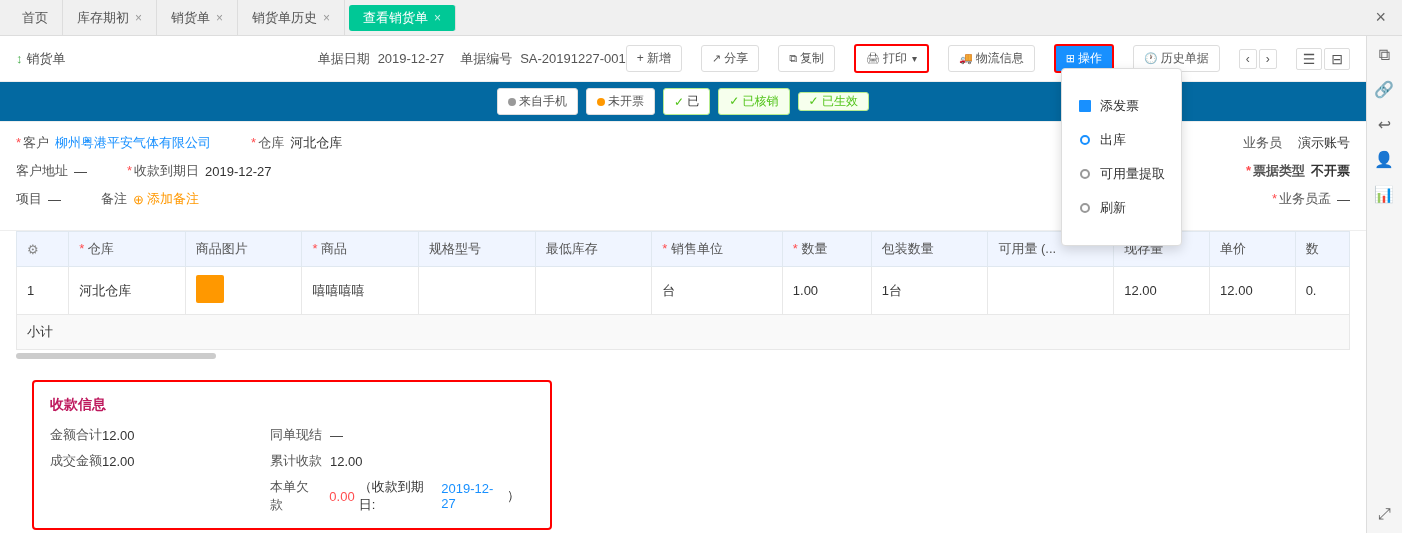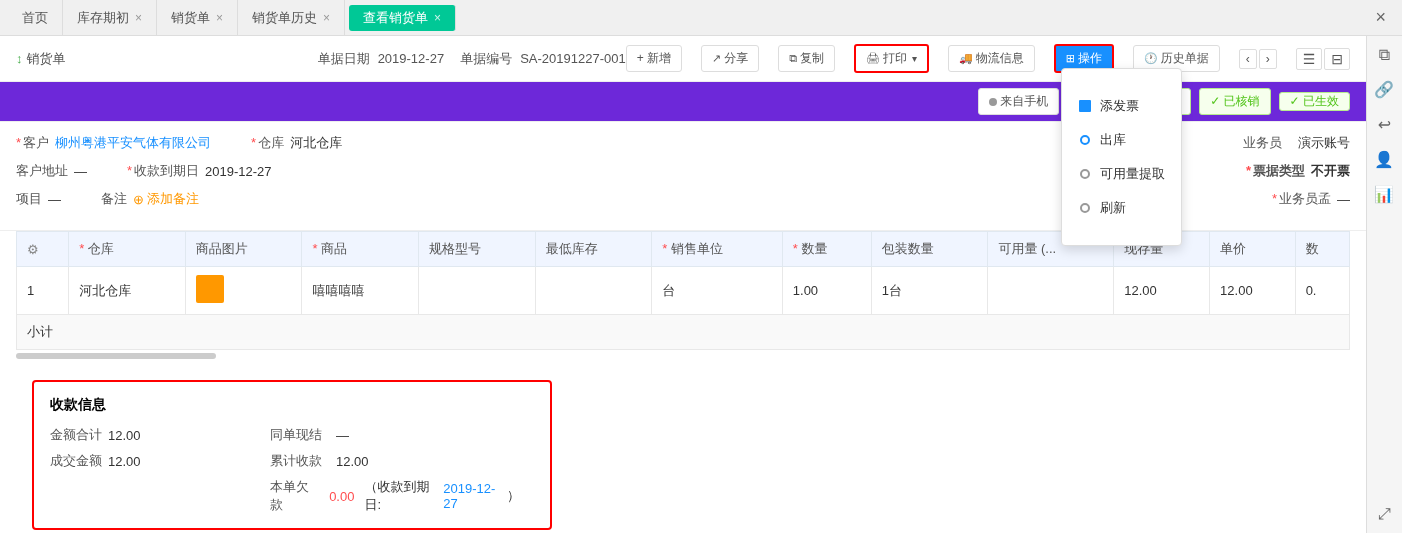--- a/index.html
+++ b/index.html
@@ -39,21 +39,21 @@
     .status-btn { padding: 4px 10px; border-radius: 3px; font-size: 12px; cursor: pointer; border: none; }
     .status-btn.green { background: #f6ffed; color: #52c41a; border: 1px solid #b7eb8f; }
     .nav-arrows { display: flex; gap: 2px; }
     .nav-arrow { padding: 2px 6px; border: 1px solid #ddd; background: #fff; cursor: pointer; font-size: 12px; color: #555; border-radius: 2px; }
     .view-toggle { display: flex; gap: 2px; }
     .view-btn { padding: 2px 6px; border: 1px solid #ddd; background: #fff; cursor: pointer; font-size: 14px; color: #555; border-radius: 2px; }
 
     
     .second-toolbar {
       display: flex; align-items: center; padding: 6px 16px; border-bottom: 1px solid #eee;
-      background: #6d28d9; justify-content: flex-end; gap: 8px;
+      background: #0369a1; justify-content: center; gap: 8px;
     }
     .toolbar-btn {
       display: flex; align-items: center; gap: 3px; padding: 4px 10px; border: 1px solid #ddd;
       background: #fff; border-radius: 3px; cursor: pointer; font-size: 12px; color: #555;
     }
     .toolbar-btn .dot { width: 8px; height: 8px; border-radius: 50%; display: inline-block; }
     .toolbar-btn .dot.gray { background: #999; }
     .toolbar-btn .dot.orange { background: #ff9800; }
 
     
@@ -78,22 +78,22 @@
     .data-table tr:nth-child(even) td { background: #fafafa; }
     .data-table tr.subtotal td { background: #f9f9f9; }
     .gear-icon { color: #888; cursor: pointer; }
     .product-img { width: 28px; height: 28px; background: #ff9800; display: inline-flex; align-items: center; justify-content: center; border-radius: 2px; }
 
     
     .payment-section {
       margin: 12px 16px; padding: 14px 16px; border: 2px solid #ff0000; border-radius: 4px;
       background: #fff; display: inline-block; min-width: 520px;
     }
-    .payment-title { font-size: 14px; font-weight: bold; color: #000000; margin-bottom: 12px; }
-    .payment-row { display: flex; align-items: center; gap: 6px; font-size: 13px; }
+    .payment-title { font-size: 14px; font-weight: bold; color: #be185d; margin-bottom: 12px; }
+    .payment-row { display: flex; align-items: center; gap: 0; font-size: 13px; }
     .payment-label { color: #555; }
     .payment-value { color: #333; }
     .payment-value.red { color: #ff4d4f; }
     .payment-value.blue { color: #1890ff; }
 
     
     .right-sidebar {
       position: fixed; right: 0; top: 36px; bottom: 0; width: 36px;
       background: #f5f5f5; border-left: 1px solid #ddd; display: flex; flex-direction: column; align-items: center; padding: 10px 0; gap: 16px;
     }

